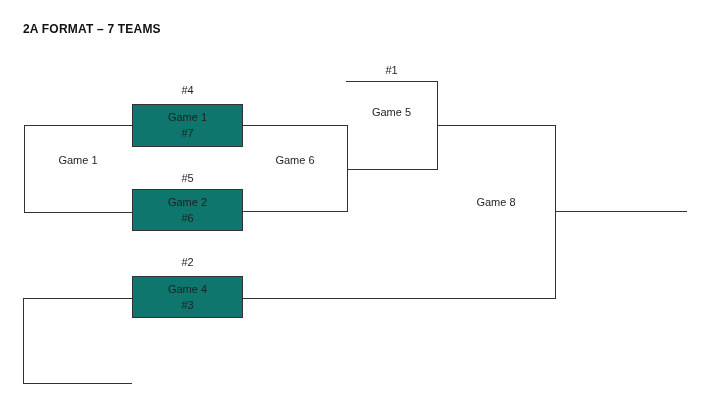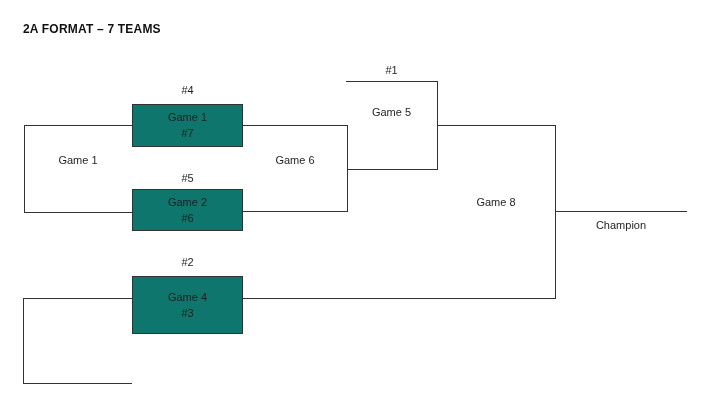--- a/index.html
+++ b/index.html
@@ -74,24 +74,23 @@
 
   <div class="lbl" style="left:346px;top:64px;width:91px">#1</div>
   <div class="hl" style="left:346px;top:81px;width:91px"></div>
   <div class="vl" style="left:437px;top:81px;height:89px"></div>
   <div class="lbl" style="left:346px;top:106px;width:91px">Game 5</div>
   <div class="hl" style="left:437px;top:125px;width:118px"></div>
 
   <div class="vl" style="left:555px;top:125px;height:174px"></div>
   <div class="lbl" style="left:437px;top:196px;width:118px">Game 8</div>
   <div class="hl" style="left:555px;top:211px;width:132px"></div>
-  <div class="lbl" style="left:555px;top:219px;width:132px">Champion</div>
 
   <div class="lbl" style="left:132px;top:256px;width:111px">#2</div>
-  <div class="gbox" style="left:132px;top:276px;width:111px;height:58px">
+  <div class="gbox" style="left:132px;top:276px;width:111px;height:42px">
     <div class="gname">Game 4</div>
     <div class="gseed">#3</div>
   </div>
   <div class="hl" style="left:243px;top:298px;width:312px"></div>
 
   <div class="hl" style="left:23px;top:298px;width:109px"></div>
   <div class="vl" style="left:23px;top:298px;height:86px"></div>
   <div class="hl" style="left:23px;top:383px;width:109px"></div>
 
 </div>

